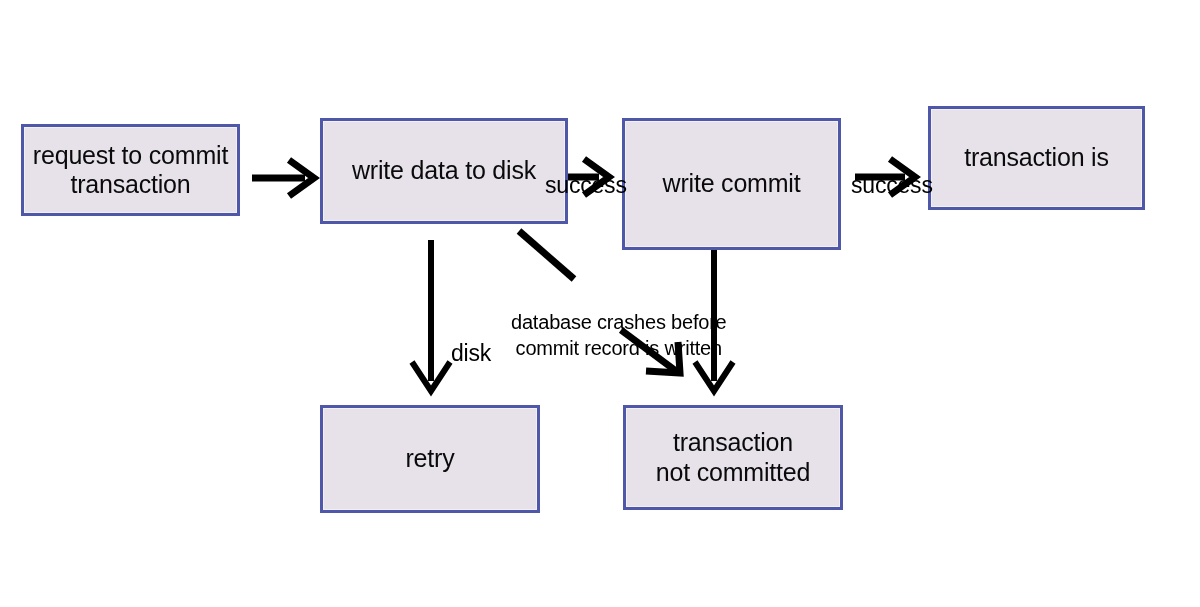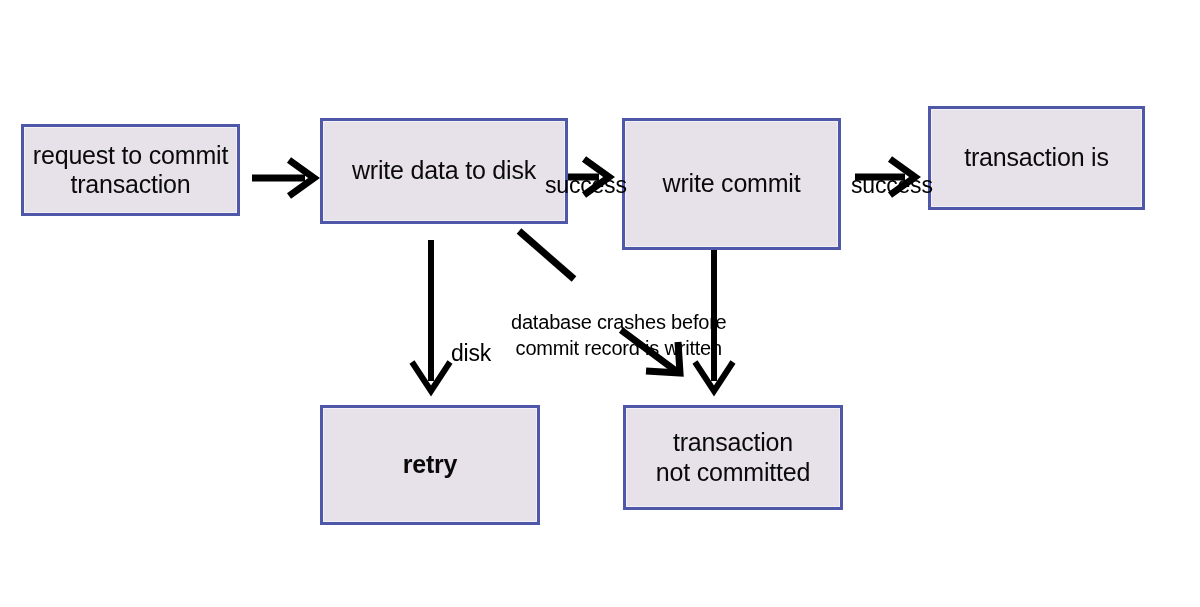--- a/index.html
+++ b/index.html
@@ -123,21 +123,21 @@
       <span>write commit</span>
     </div>
   </div>
 
   <div class="node" style="left:928px; top:106px; width:217px; height:104px;">
     <div>
       <span>transaction is</span>
     </div>
   </div>
 
-  <div class="node" style="left:320px; top:405px; width:220px; height:120px;font-weight:bold;">
+  <div class="node" style="left:320px; top:405px; width:220px; height:108px;">
     <div>
       <span>retry</span>
     </div>
   </div>
 
   <div class="node" style="left:623px; top:405px; width:220px; height:105px;">
     <div>
       <span>transaction</span>
       <span>not committed</span>
     </div>

